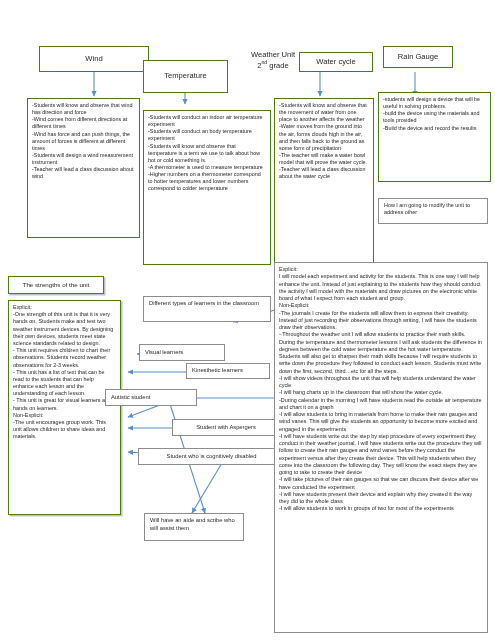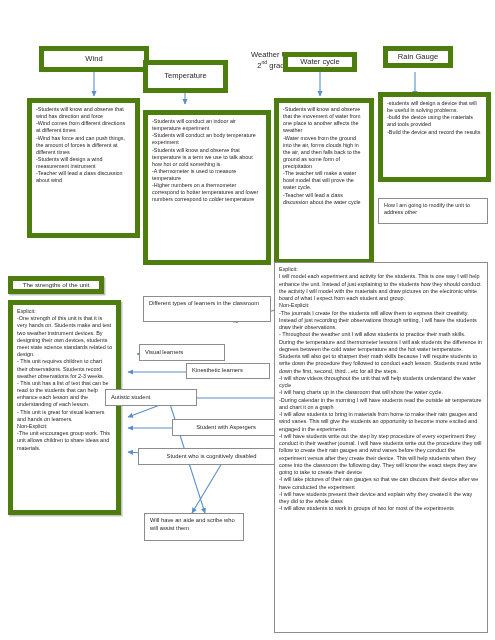--- a/index.html
+++ b/index.html
@@ -17,21 +17,21 @@
   }
   .page {
     position: absolute;
     left: 0; top: 0;
     width: 495px;
     height: 640px;
   }
   .box {
     position: absolute;
     box-sizing: border-box;
-    border: 5px solid #4d7c0f;
+    border: 1px solid #4d7c0f;
     background: #ffffff;
     line-height: 1.32;
     overflow: hidden;
   }
   .box.shadow {
     box-shadow: 1.5px 1.5px 0 rgba(120,120,120,0.45);
   }
   .title-box {
     display: flex;
     align-items: center;
@@ -135,21 +135,21 @@
 
   <div class="box title-box" style="left:143px; top:60px; width:85px; height:33px;">
     <p>Temperature</p>
   </div>
 
   <div class="unit-title" style="left:223px; top:50px; width:100px;">
     <span>Weather Unit</span><br>
     <span><span>2</span><sup>nd</sup><span> grade</span></span>
   </div>
 
-  <div class="box title-box" style="left:283px; top:52px; width:74px; height:20px;">
+  <div class="box title-box" style="left:299px; top:52px; width:74px; height:20px;">
     <p>Water cycle</p>
   </div>
 
   <div class="box title-box" style="left:383px; top:46px; width:70px; height:22px;">
     <p>Rain Gauge</p>
   </div>
 
   <div class="box para-box" style="left:27px; top:98px; width:113px; height:140px; white-space:pre-line;">-Students will know and observe that wind has direction and force
 -Wind comes from different directions at different times
 -Wind has force and can push things, the amount of forces is different at different times

